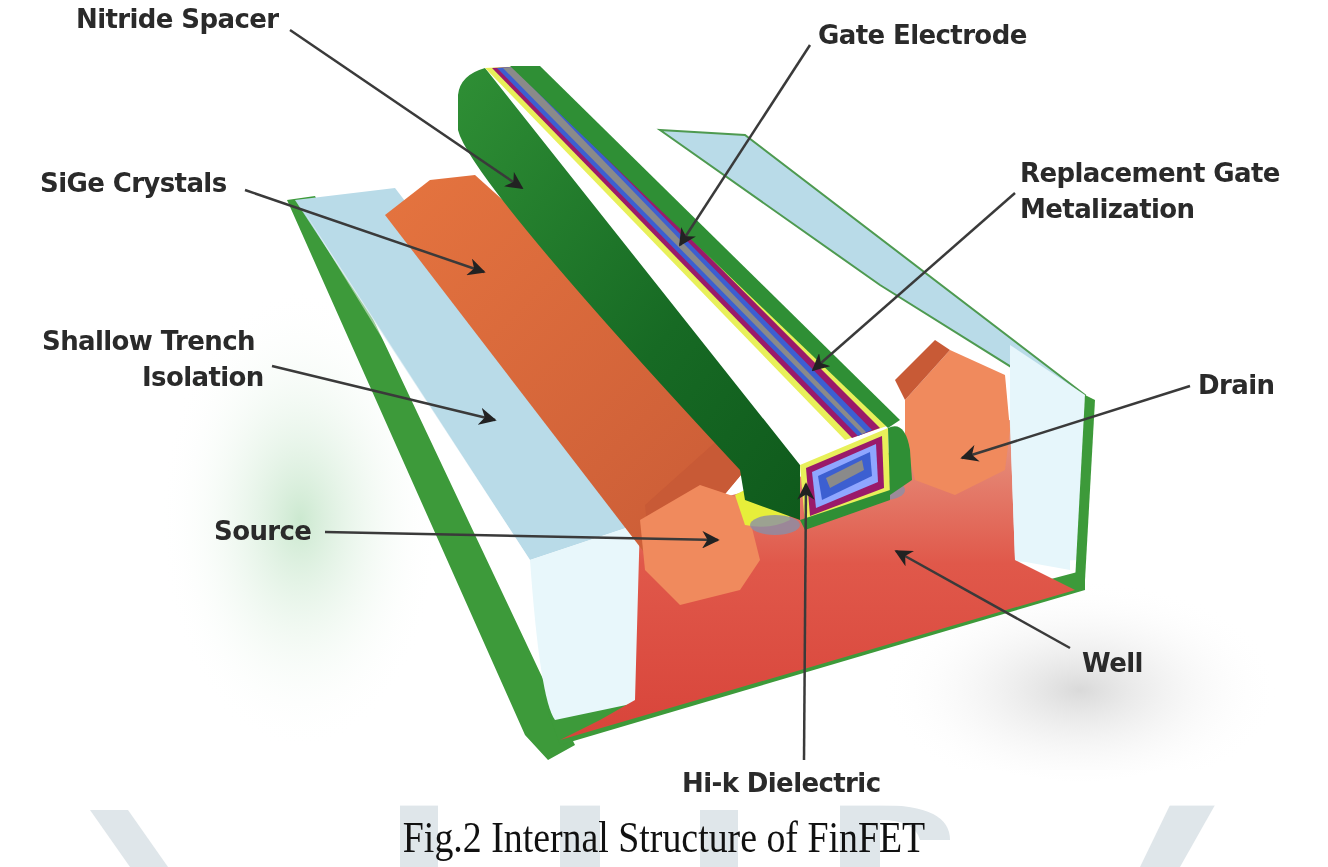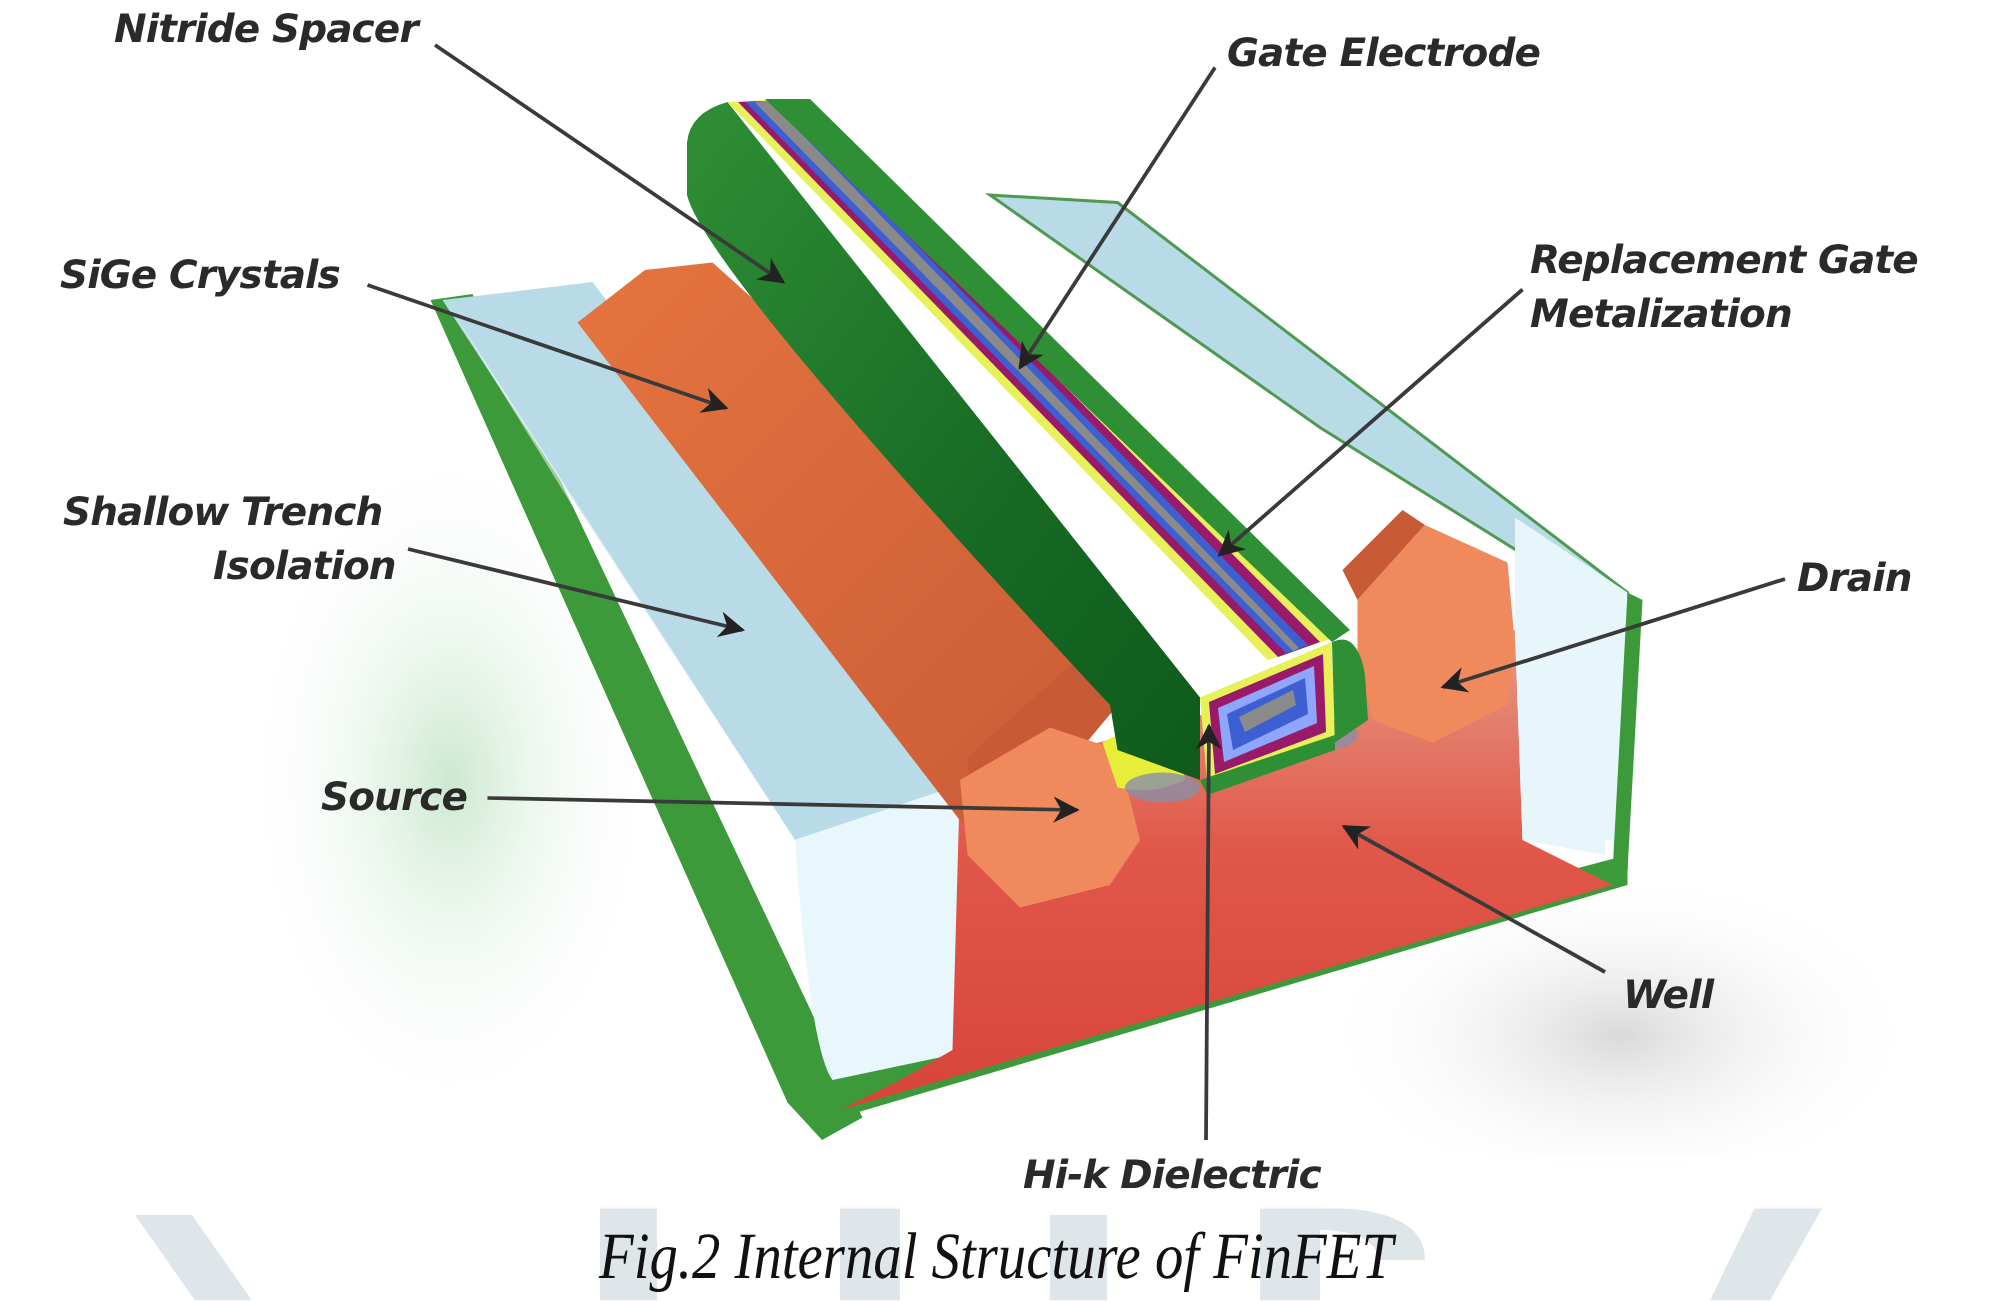--- a/index.html
+++ b/index.html
@@ -1,17 +1,17 @@
 <!DOCTYPE html>
 <html><head>
   <meta charset="utf-8">
   <style>
     html, body { margin: 0; padding: 0; background: #ffffff; }
     body { width: 1328px; height: 867px; position: relative; overflow: hidden; font-family: "DejaVu Sans", sans-serif; }
-    .figure { position: absolute; left: 0; top: 0; width: 1328px; height: 611px; font-style: italic; }
+    .figure { position: absolute; left: 0; top: 0; width: 1328px; height: 611px; }
     .diagram-svg { position: absolute; left: 0; top: 0; width: 1328px; height: 867px; }
     .label { font-family: "DejaVu Sans", sans-serif; font-weight: bold; font-size: 26px; fill: #2a2a2a; letter-spacing: -0.6px; }
     .caption { position: absolute; left: 0; top: 808px; width: 1328px; text-align: center;
       font-family: "Liberation Serif", serif; font-size: 44px; color: #111; transform: scaleX(0.86); transform-origin: 664px 0; line-height: 60px; }
   </style>
 </head>
 <body>
 
 <div class="figure">
   <svg class="diagram-svg" viewBox="0 0 1328 867" xmlns="http://www.w3.org/2000/svg">

